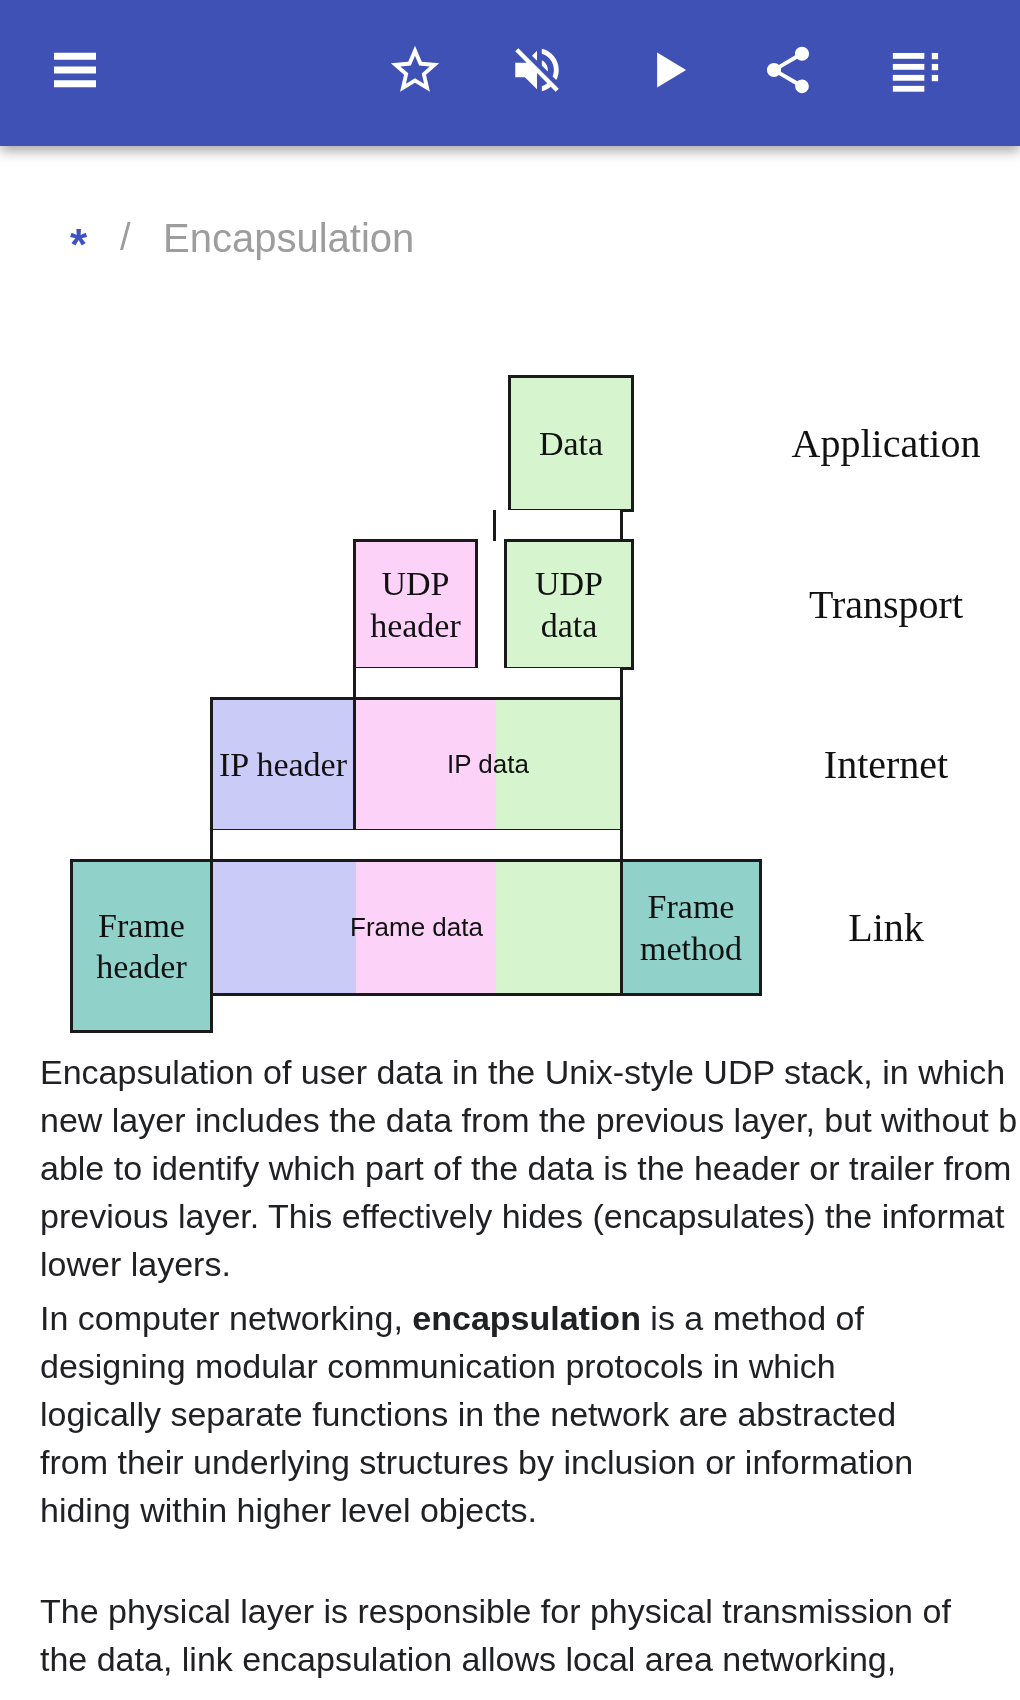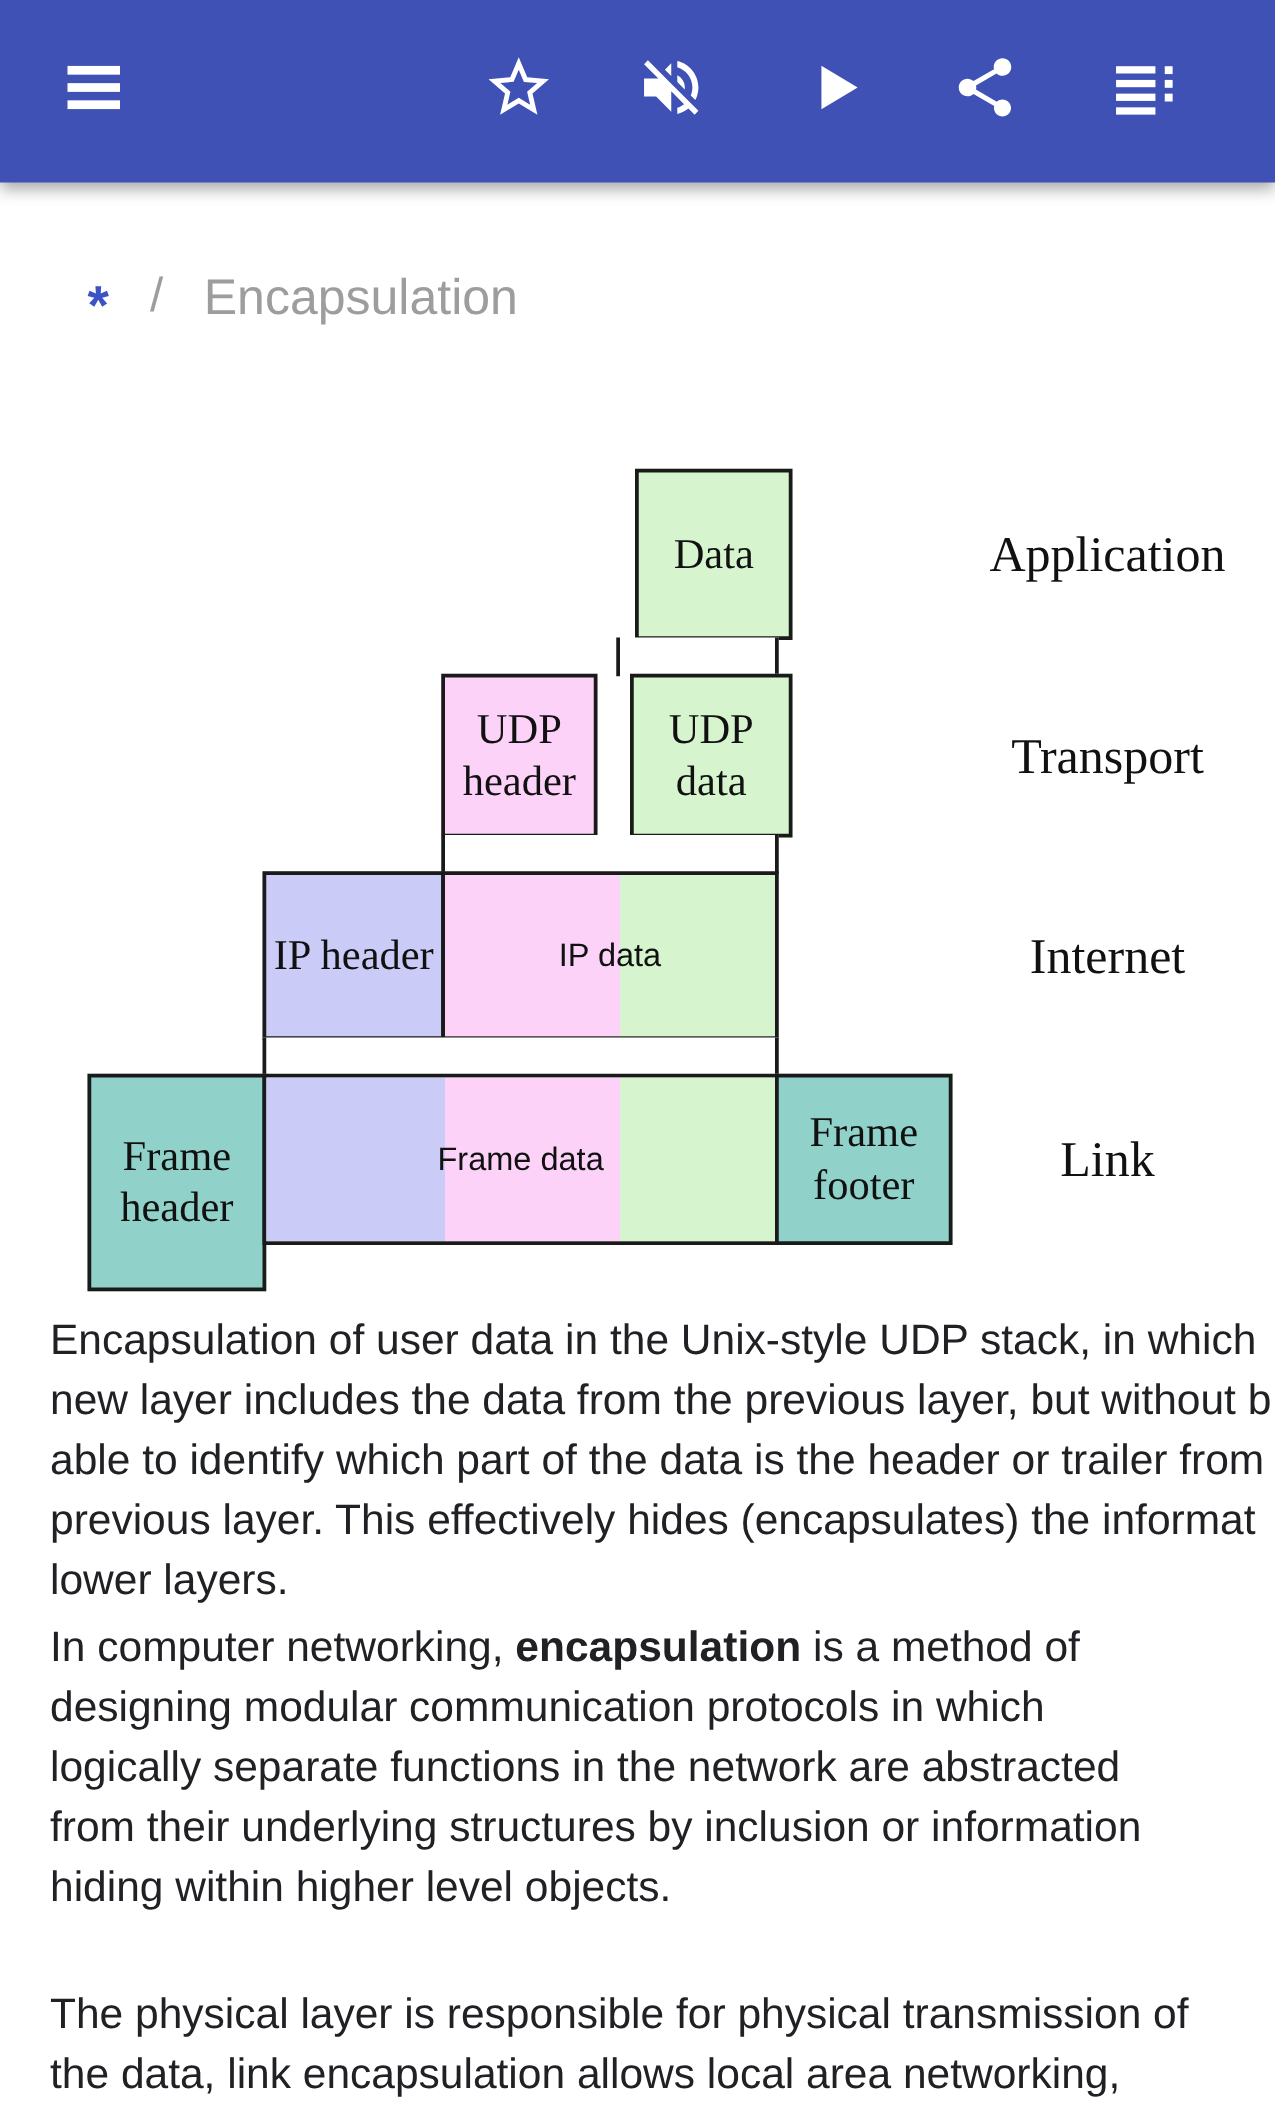--- a/index.html
+++ b/index.html
@@ -131,21 +131,21 @@
 
     <div class="dbox bg-teal" style="left:70px;top:859px;width:143px;height:174px;">Frame header</div>
     <div class="dbox multi" style="left:210px;top:859px;width:413px;height:137px;">
       <div class="bands">
         <div class="bg-lav" style="width:143px;"></div>
         <div class="bg-pink" style="width:140px;"></div>
         <div class="bg-green" style="flex:1;"></div>
       </div>
       <div class="lbl">Frame data</div>
     </div>
-    <div class="dbox bg-teal" style="left:620px;top:859px;width:142px;height:137px;">Frame footer</div>
+    <div class="dbox bg-teal" style="left:620px;top:859px;width:142px;height:137px;">Frame method</div>
 
     <div class="layer-lbl" style="top:375px;height:137px;">Application</div>
     <div class="layer-lbl" style="top:539px;height:131px;">Transport</div>
     <div class="layer-lbl" style="top:697px;height:135px;">Internet</div>
     <div class="layer-lbl" style="top:859px;height:137px;">Link</div>
   </div>
 
   <div class="textblock" style="top:1048px;">
 
   <div class="text-line">Encapsulation of user data in the Unix-style UDP stack, in which</div>

